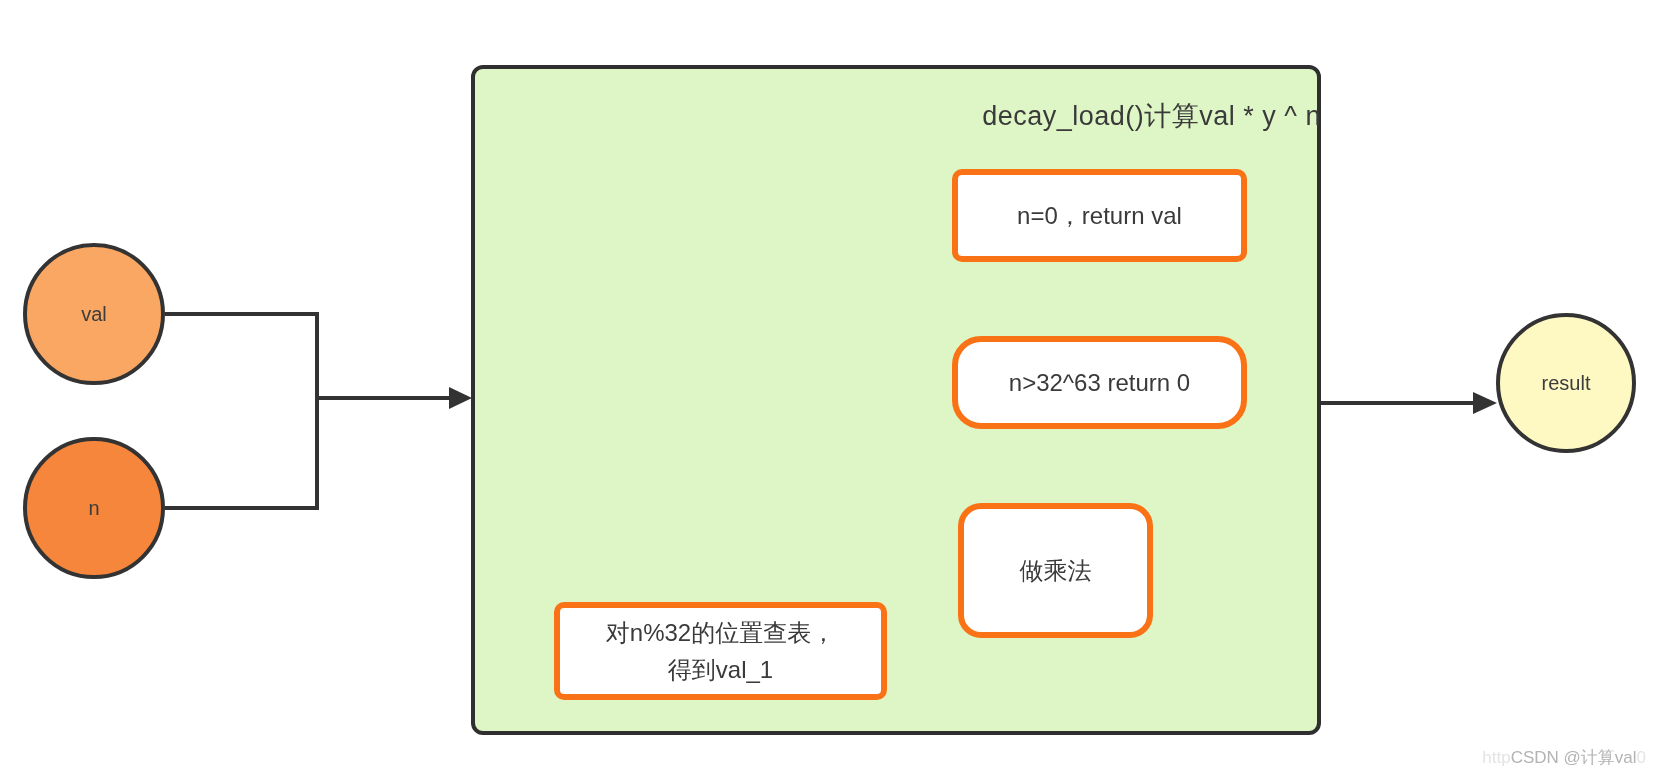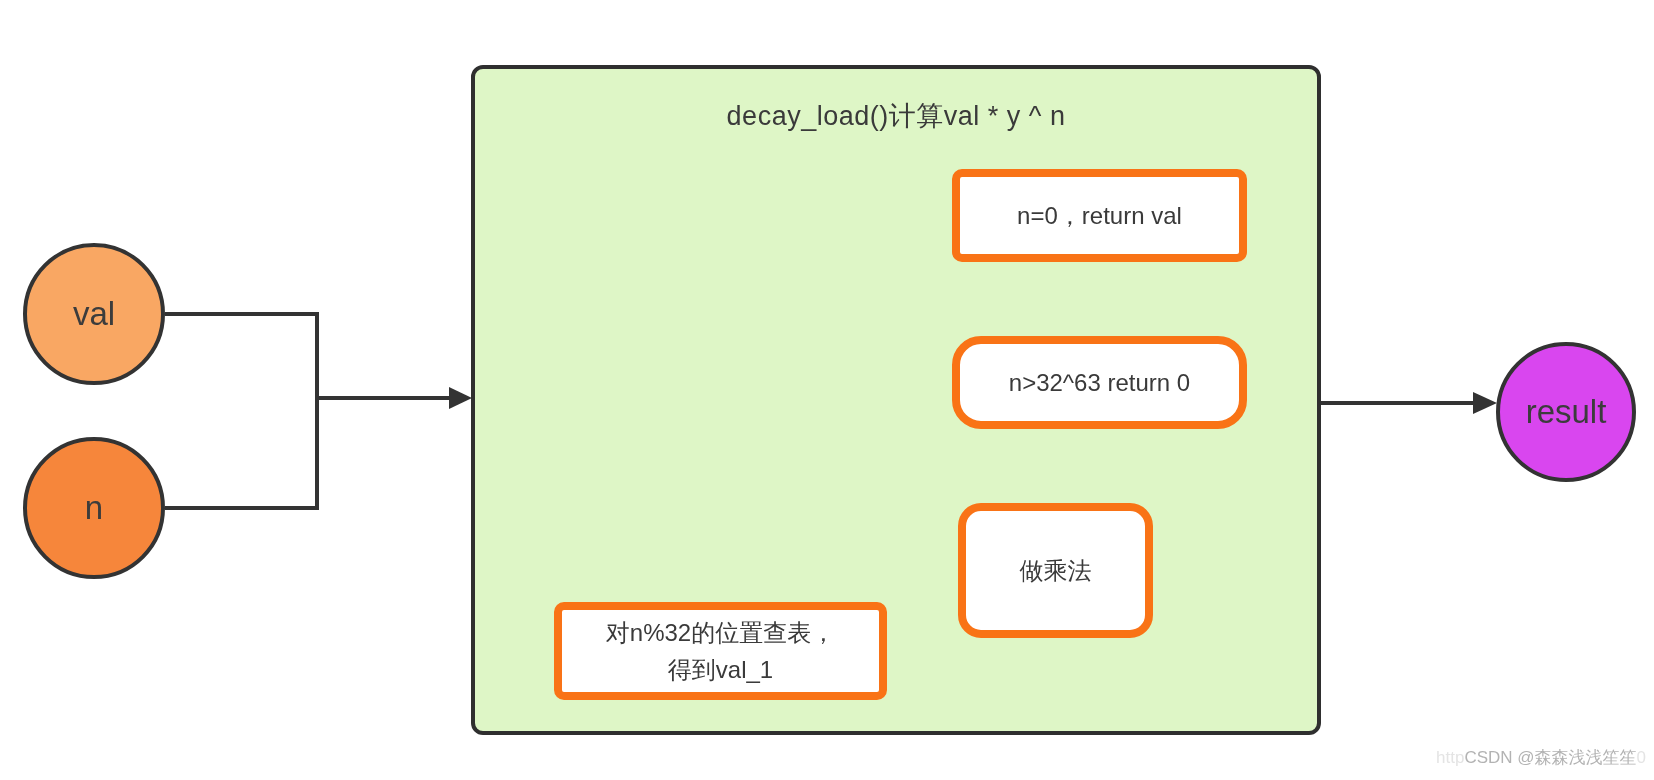--- a/index.html
+++ b/index.html
@@ -18,30 +18,30 @@
     position:absolute;
     left:471px;top:65px;width:850px;height:670px;
     background:#def6c6;
     border:4px solid #2f2f2f;
     border-radius:12px;
     box-sizing:border-box;
   }
   .group-title{
     position:absolute;
     left:471px;top:98px;width:850px;
-    text-align:center;
+    text-align:right;
     font-size:27px;
     color:#3a3a3a;
     letter-spacing:0.5px;
   }
 
   .node-box{
     position:absolute;
     background:#ffffff;
-    border:8px solid #f97316;
+    border:6px solid #f97316;
     border-radius:10px;
     box-sizing:border-box;
     display:flex;align-items:center;justify-content:center;
     text-align:center;
     font-size:24px;
     color:#3a3a3a;
     white-space:pre-line;
     line-height:37px;
   }
   .box-check   {left:554px;top:247px;width:299px;height:96px;}
@@ -50,26 +50,26 @@
   .box-shift   {left:554px;top:455px;width:297px;height:97px;}
   .box-lookup  {left:554px;top:602px;width:333px;height:98px;}
   .box-multiply{left:958px;top:503px;width:195px;height:135px;border-radius:23px;}
 
   .circle{
     position:absolute;
     border:4px solid #333333;
     border-radius:50%;
     box-sizing:border-box;
     display:flex;align-items:center;justify-content:center;
-    font-size:33px;
+    font-size:20px;
     color:#3c3c3c;
   }
   .circle-val   {left:23px;  top:243px;width:142px;height:142px;background:#f9a763;}
   .circle-n     {left:23px;  top:437px;width:142px;height:142px;background:#f6863b;}
-  .circle-result{left:1496px;top:342px;width:140px;height:140px;background:#d946ef;}
+  .circle-result{left:1496px;top:313px;width:140px;height:140px;background:#fef9c3;}
 
   .watermark{
     position:absolute;
     right:8px;top:746px;
     font-size:17px;
     color:#b3b3b3;
     white-space:nowrap;
   }
   .watermark .wm-faint{color:#e4e4e4;}
 </style>
@@ -107,15 +107,15 @@
   <div class="circle circle-val">
     <span>val</span>
   </div>
   <div class="circle circle-n">
     <span>n</span>
   </div>
   <div class="circle circle-result">
     <span>result</span>
   </div>
 
-  <div class="watermark"><span class="wm-faint">http</span><span>CSDN @森森浅浅笙笙</span><span class="wm-faint">0</span></div>
+  <div class="watermark"><span class="wm-faint">http</span><span>CSDN @计算val</span><span class="wm-faint">0</span></div>
 
 </div>
 
 </body></html>

